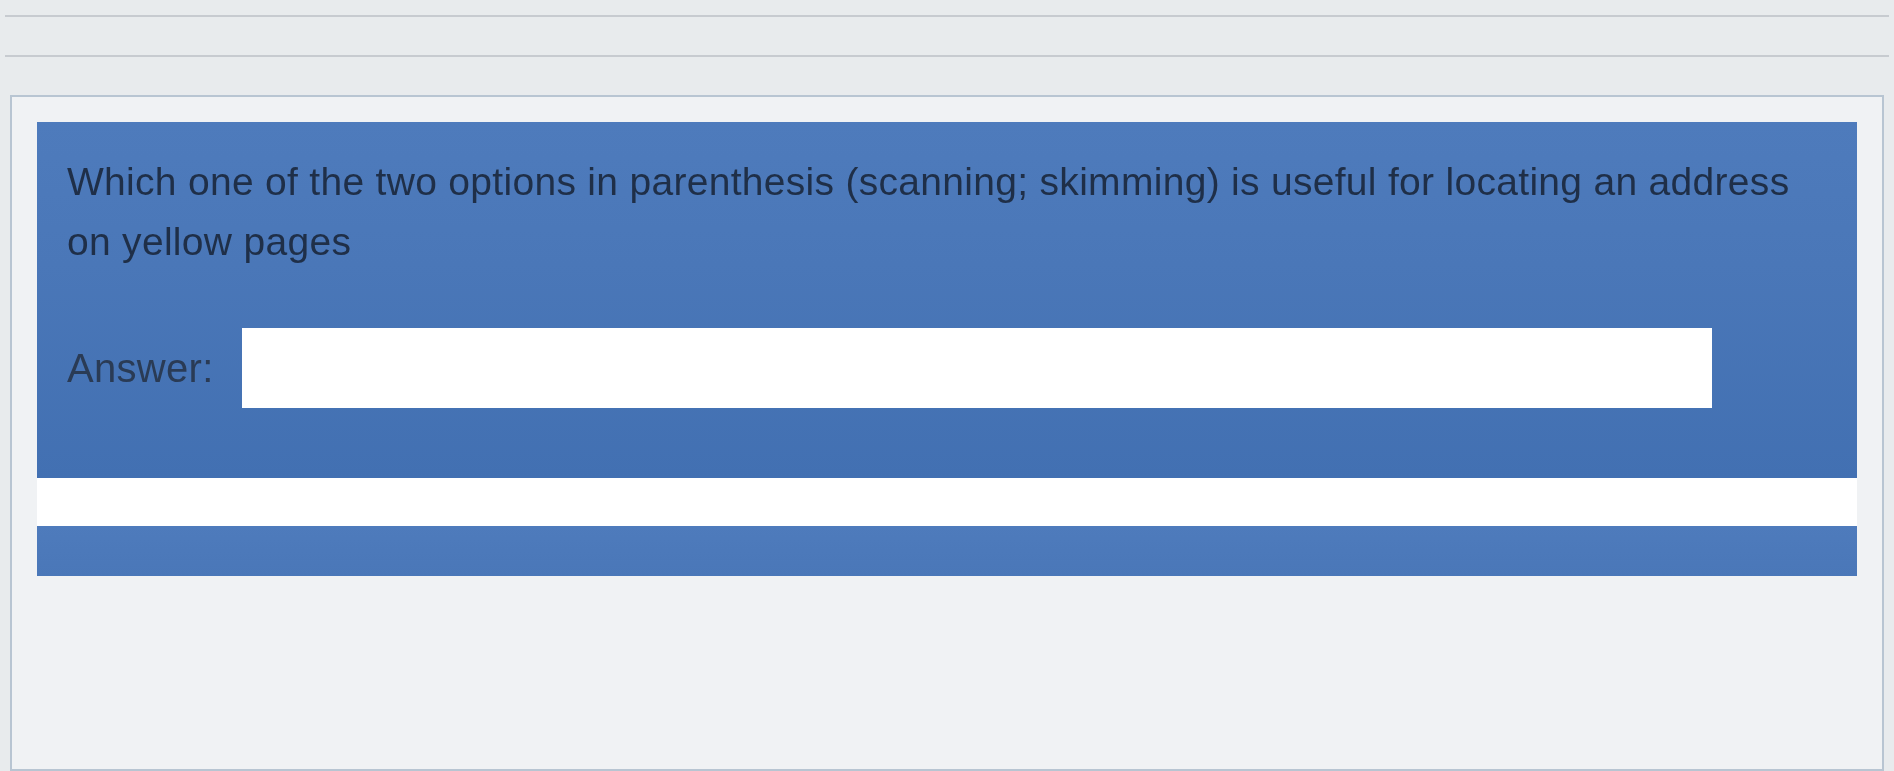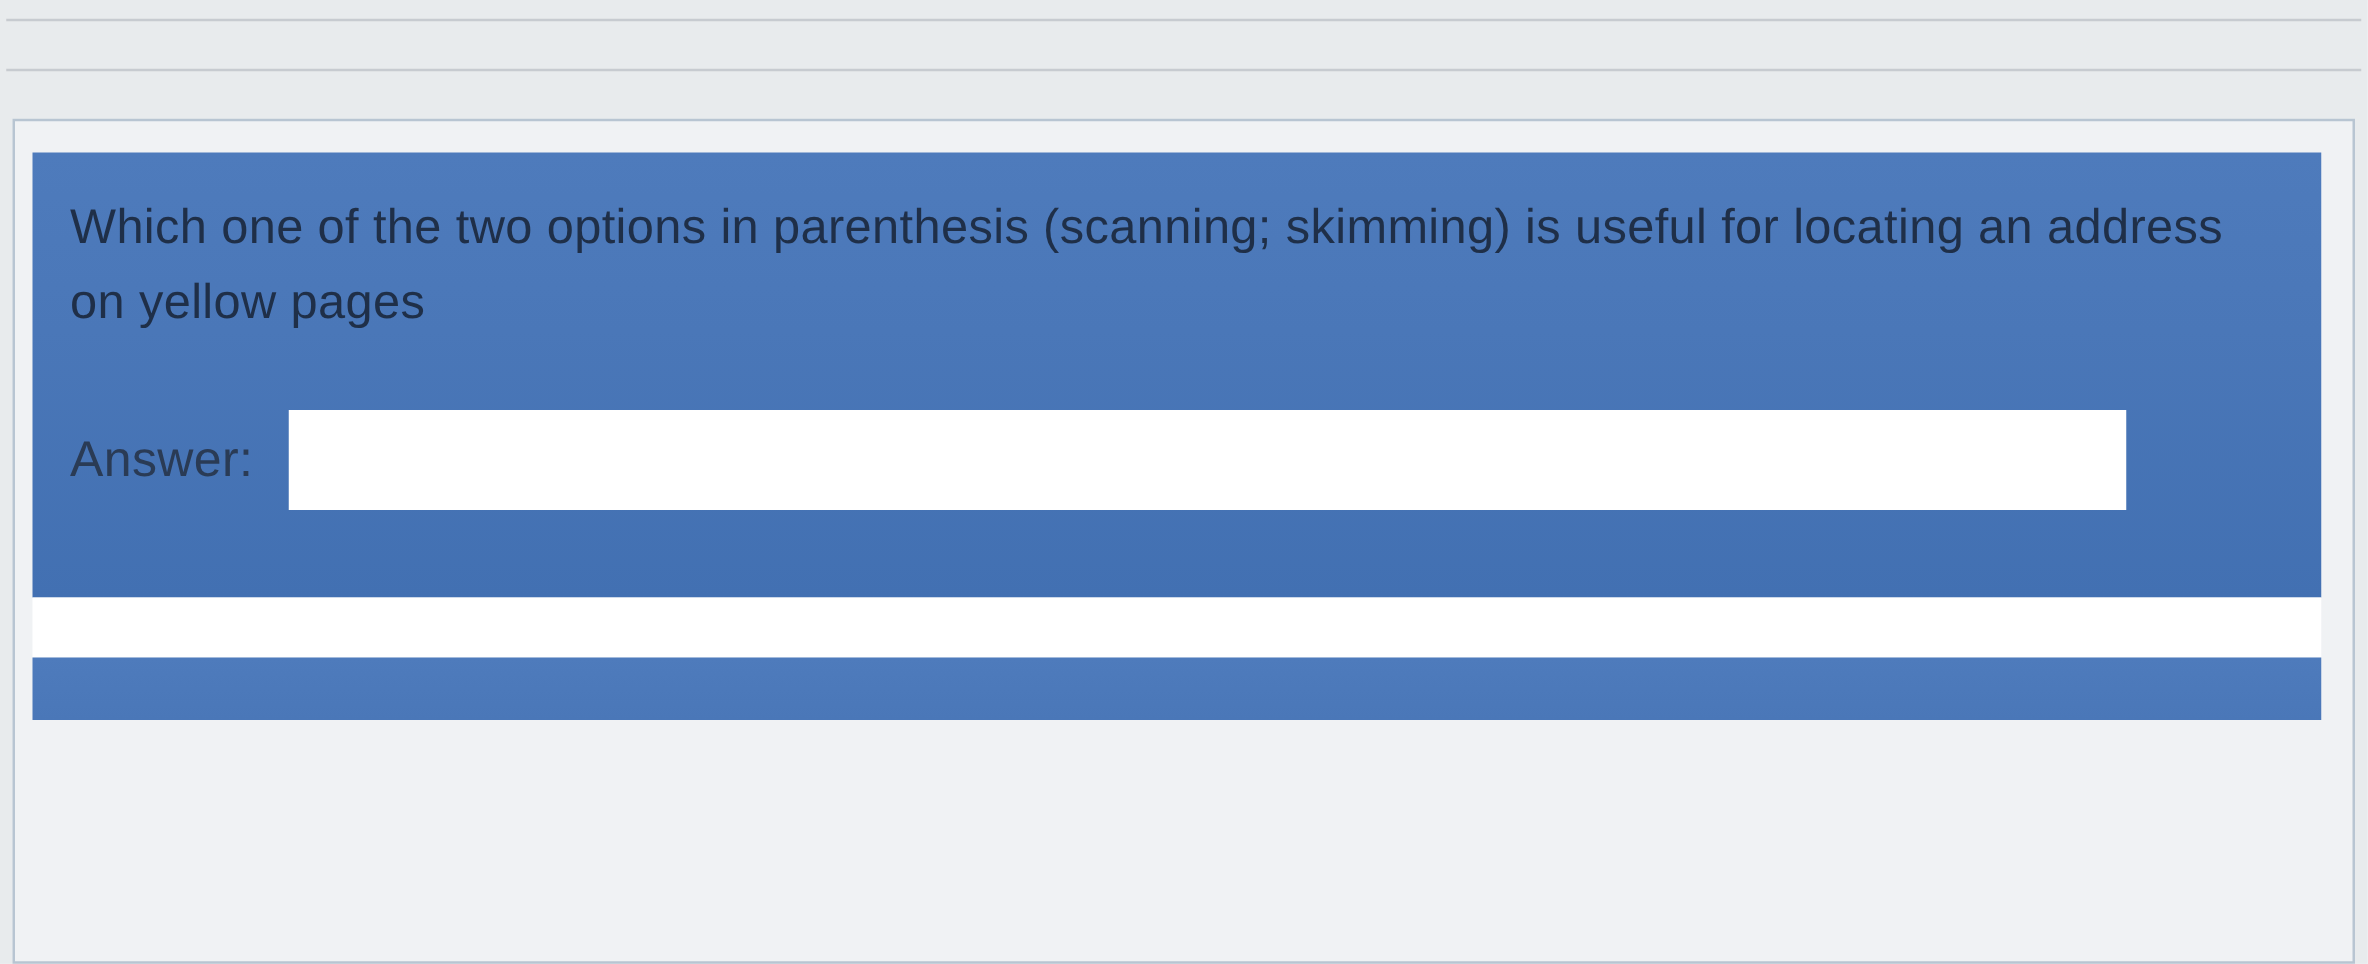--- a/index.html
+++ b/index.html
@@ -24,21 +24,21 @@
     background: #c7cbd0;
   }
   .outer-frame {
     position: absolute;
     top: 95px;
     left: 10px;
     right: 10px;
     bottom: 0;
     border: 2px solid #b8c5d2;
     background: #f0f2f4;
-    padding: 25px 25px 0 14px;
+    padding: 25px 25px 0 25px;
   }
   .question-block {
     background: #4a77b8;
     background: linear-gradient(180deg, #4e7bbc 0%, #4a77b8 40%, #4270b2 100%);
     padding: 30px 30px 70px 30px;
     color: #2d3f5a;
     font-size: 39px;
     line-height: 1.55;
     letter-spacing: 0.3px;
   }

